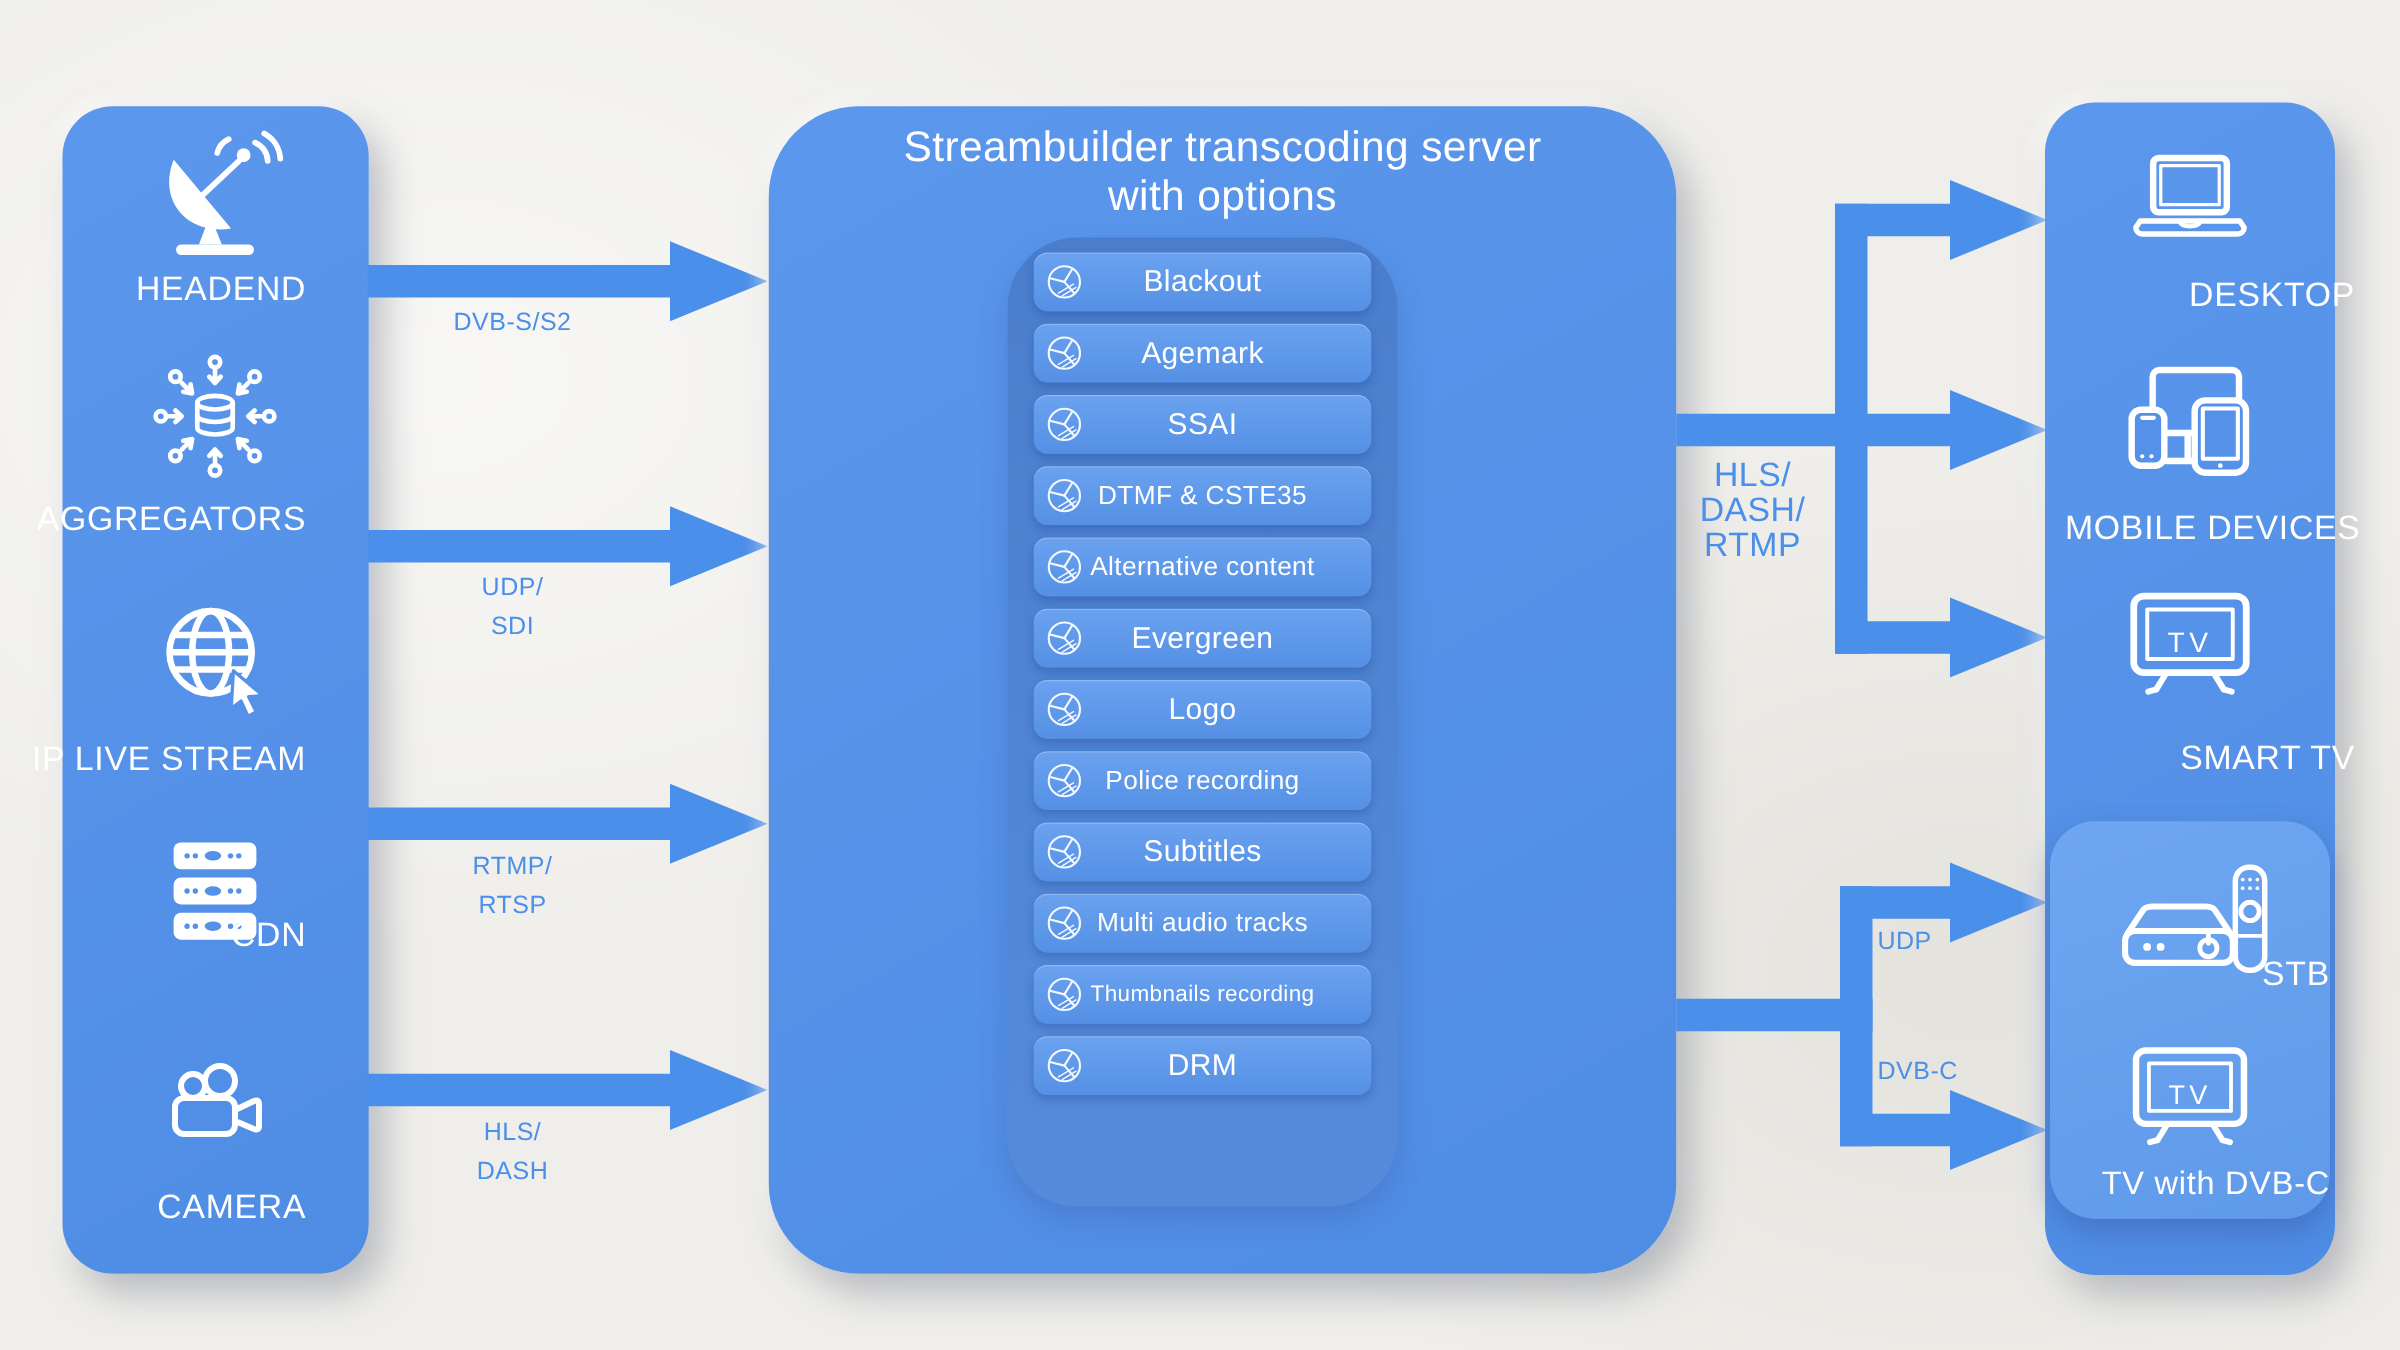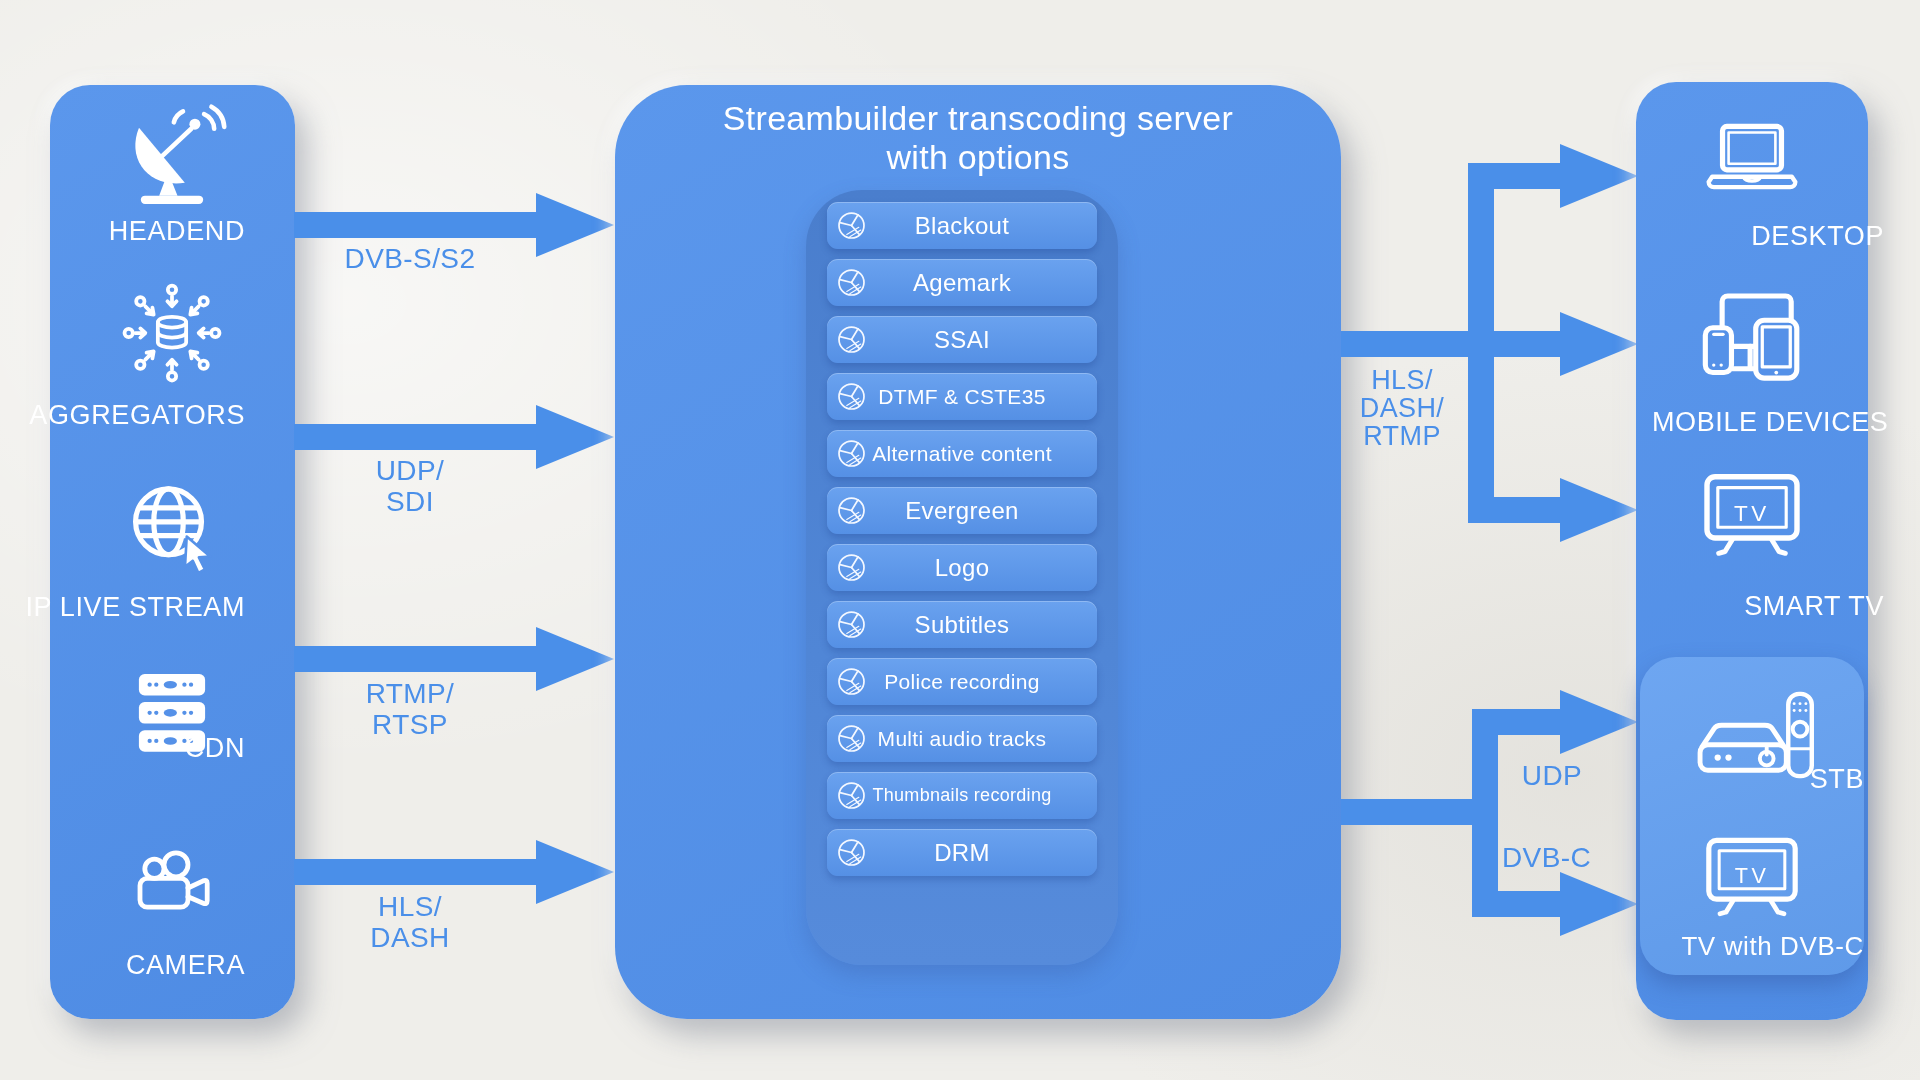--- a/index.html
+++ b/index.html
@@ -33,21 +33,21 @@
     display:flex;align-items:center;justify-content:center;}
   .opt-ic{position:absolute;left:9px;top:8px;width:31px;height:31px;}
   .opt-label{color:#fff;font-size:24px;letter-spacing:.3px;}
   .opt[data-size="medium"] .opt-label{font-size:21px;}
   .opt[data-size="small"]  .opt-label{font-size:18px;}
 
   .ashaft{position:absolute;background:#4a8fe9;}
   .ahead{position:absolute;width:0;height:0;border-top:32px solid transparent;
     border-bottom:32px solid transparent;border-left:78px solid #4a8fe9;}
 
-  .proto{position:absolute;color:#4a8fe9;font-size:28px;line-height:31px;text-align:center;letter-spacing:.4px;}
+  .proto{position:absolute;color:#4a8fe9;font-size:20px;line-height:31px;text-align:center;letter-spacing:.4px;}
 
   #inner-box{position:absolute;left:1640px;top:657px;width:224px;height:318px;border-radius:36px;
     background:linear-gradient(160deg,#6ea6f1,#5f9ae9);box-shadow:0 10px 22px rgba(50,80,150,.38);}
   .ib-label{left:1640px;width:224px;}
 </style>
 </head>
 <body>
 
 <div class="canvas">
 
@@ -233,31 +233,31 @@
           <use href="#ic-opt"></use>
         </svg>
       <span class="opt-label">Evergreen</span>
       </div>
     <div class="opt" data-size="normal">
       <svg class="opt-ic">
           <use href="#ic-opt"></use>
         </svg>
       <span class="opt-label">Logo</span>
       </div>
+    <div class="opt" data-size="medium">
+      <svg class="opt-ic">
+          <use href="#ic-opt"></use>
+        </svg>
+      <span class="opt-label">Police recording</span>
+      </div>
     <div class="opt" data-size="normal">
       <svg class="opt-ic">
           <use href="#ic-opt"></use>
         </svg>
       <span class="opt-label">Subtitles</span>
-      </div>
-    <div class="opt" data-size="medium">
-      <svg class="opt-ic">
-          <use href="#ic-opt"></use>
-        </svg>
-      <span class="opt-label">Police recording</span>
       </div>
     <div class="opt" data-size="medium">
       <svg class="opt-ic">
           <use href="#ic-opt"></use>
         </svg>
       <span class="opt-label">Multi audio tracks</span>
       </div>
     <div class="opt" data-size="small">
       <svg class="opt-ic">
           <use href="#ic-opt"></use>
@@ -284,21 +284,21 @@
     <div>DASH/</div>
     <div>RTMP</div>
   </div>
 
   <div class="ashaft" style="left:1341px;top:799px;width:157px;height:26px"></div>
   <div class="ashaft" style="left:1472px;top:709px;width:26px;height:208px"></div>
   <div class="ashaft" style="left:1472px;top:709px;width:92px;height:26px"></div>
   <div class="ahead" style="left:1560px;top:690px"></div>
   <div class="ashaft" style="left:1472px;top:891px;width:92px;height:26px"></div>
   <div class="ahead" style="left:1560px;top:872px"></div>
-  <div class="proto" style="left:1502px;top:760px;width:100px;text-align:center">UDP</div>
+  <div class="proto" style="left:1502px;top:738px;width:100px;text-align:left">UDP</div>
   <div class="proto" style="left:1502px;top:842px;width:110px;text-align:left">DVB-C</div>
 
   <div class="panel" id="right-panel"></div>
 
   <svg class="icon-abs" style="left:1700px;top:112px" width="104" height="100" viewBox="0 0 120 110">
     <g stroke="#fff" fill="none" stroke-linecap="round" stroke-linejoin="round">
       <rect x="26" y="14" width="68" height="50" rx="5" stroke-width="6"></rect>
       <rect x="33" y="21" width="54" height="36" stroke-width="3"></rect>
       <path d="M14 72 L106 72 L110 78 a6 6 0 0 1 -6 6 L16 84 a6 6 0 0 1 -6 -6 Z" stroke-width="5"></path>
       <path d="M50 72 q2 5 10 5 q8 0 10 -5" stroke-width="4"></path>

